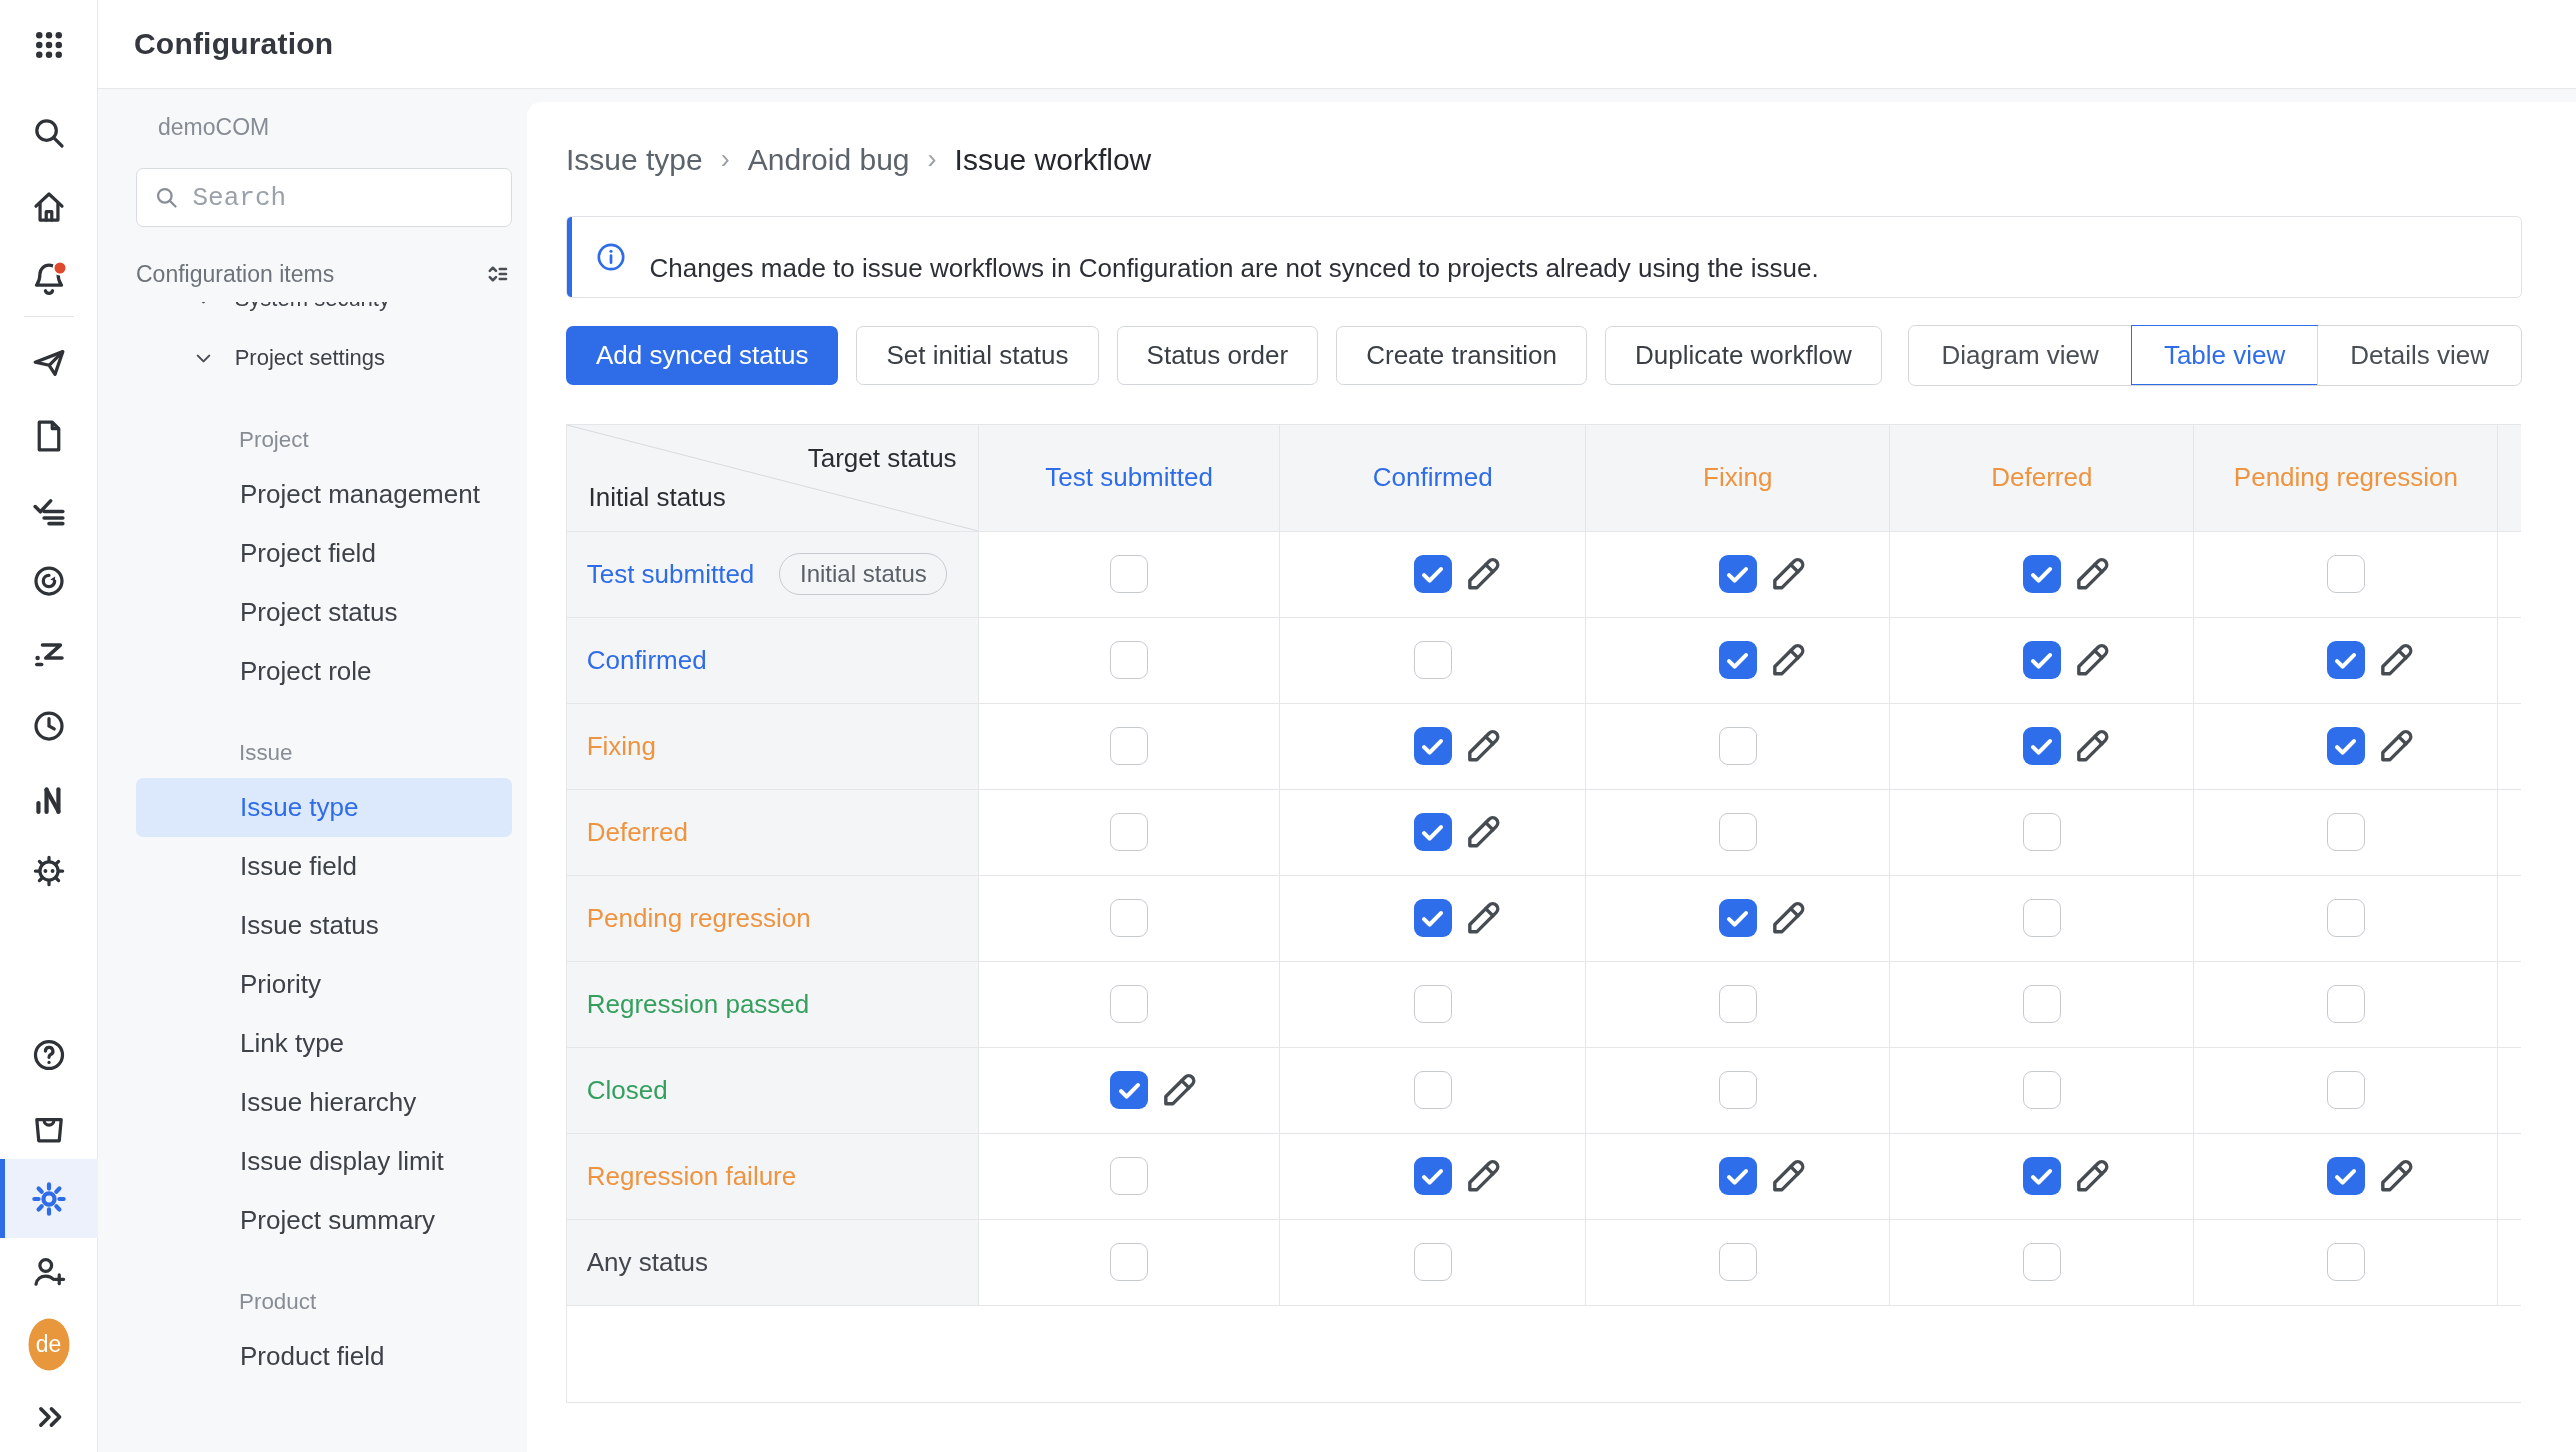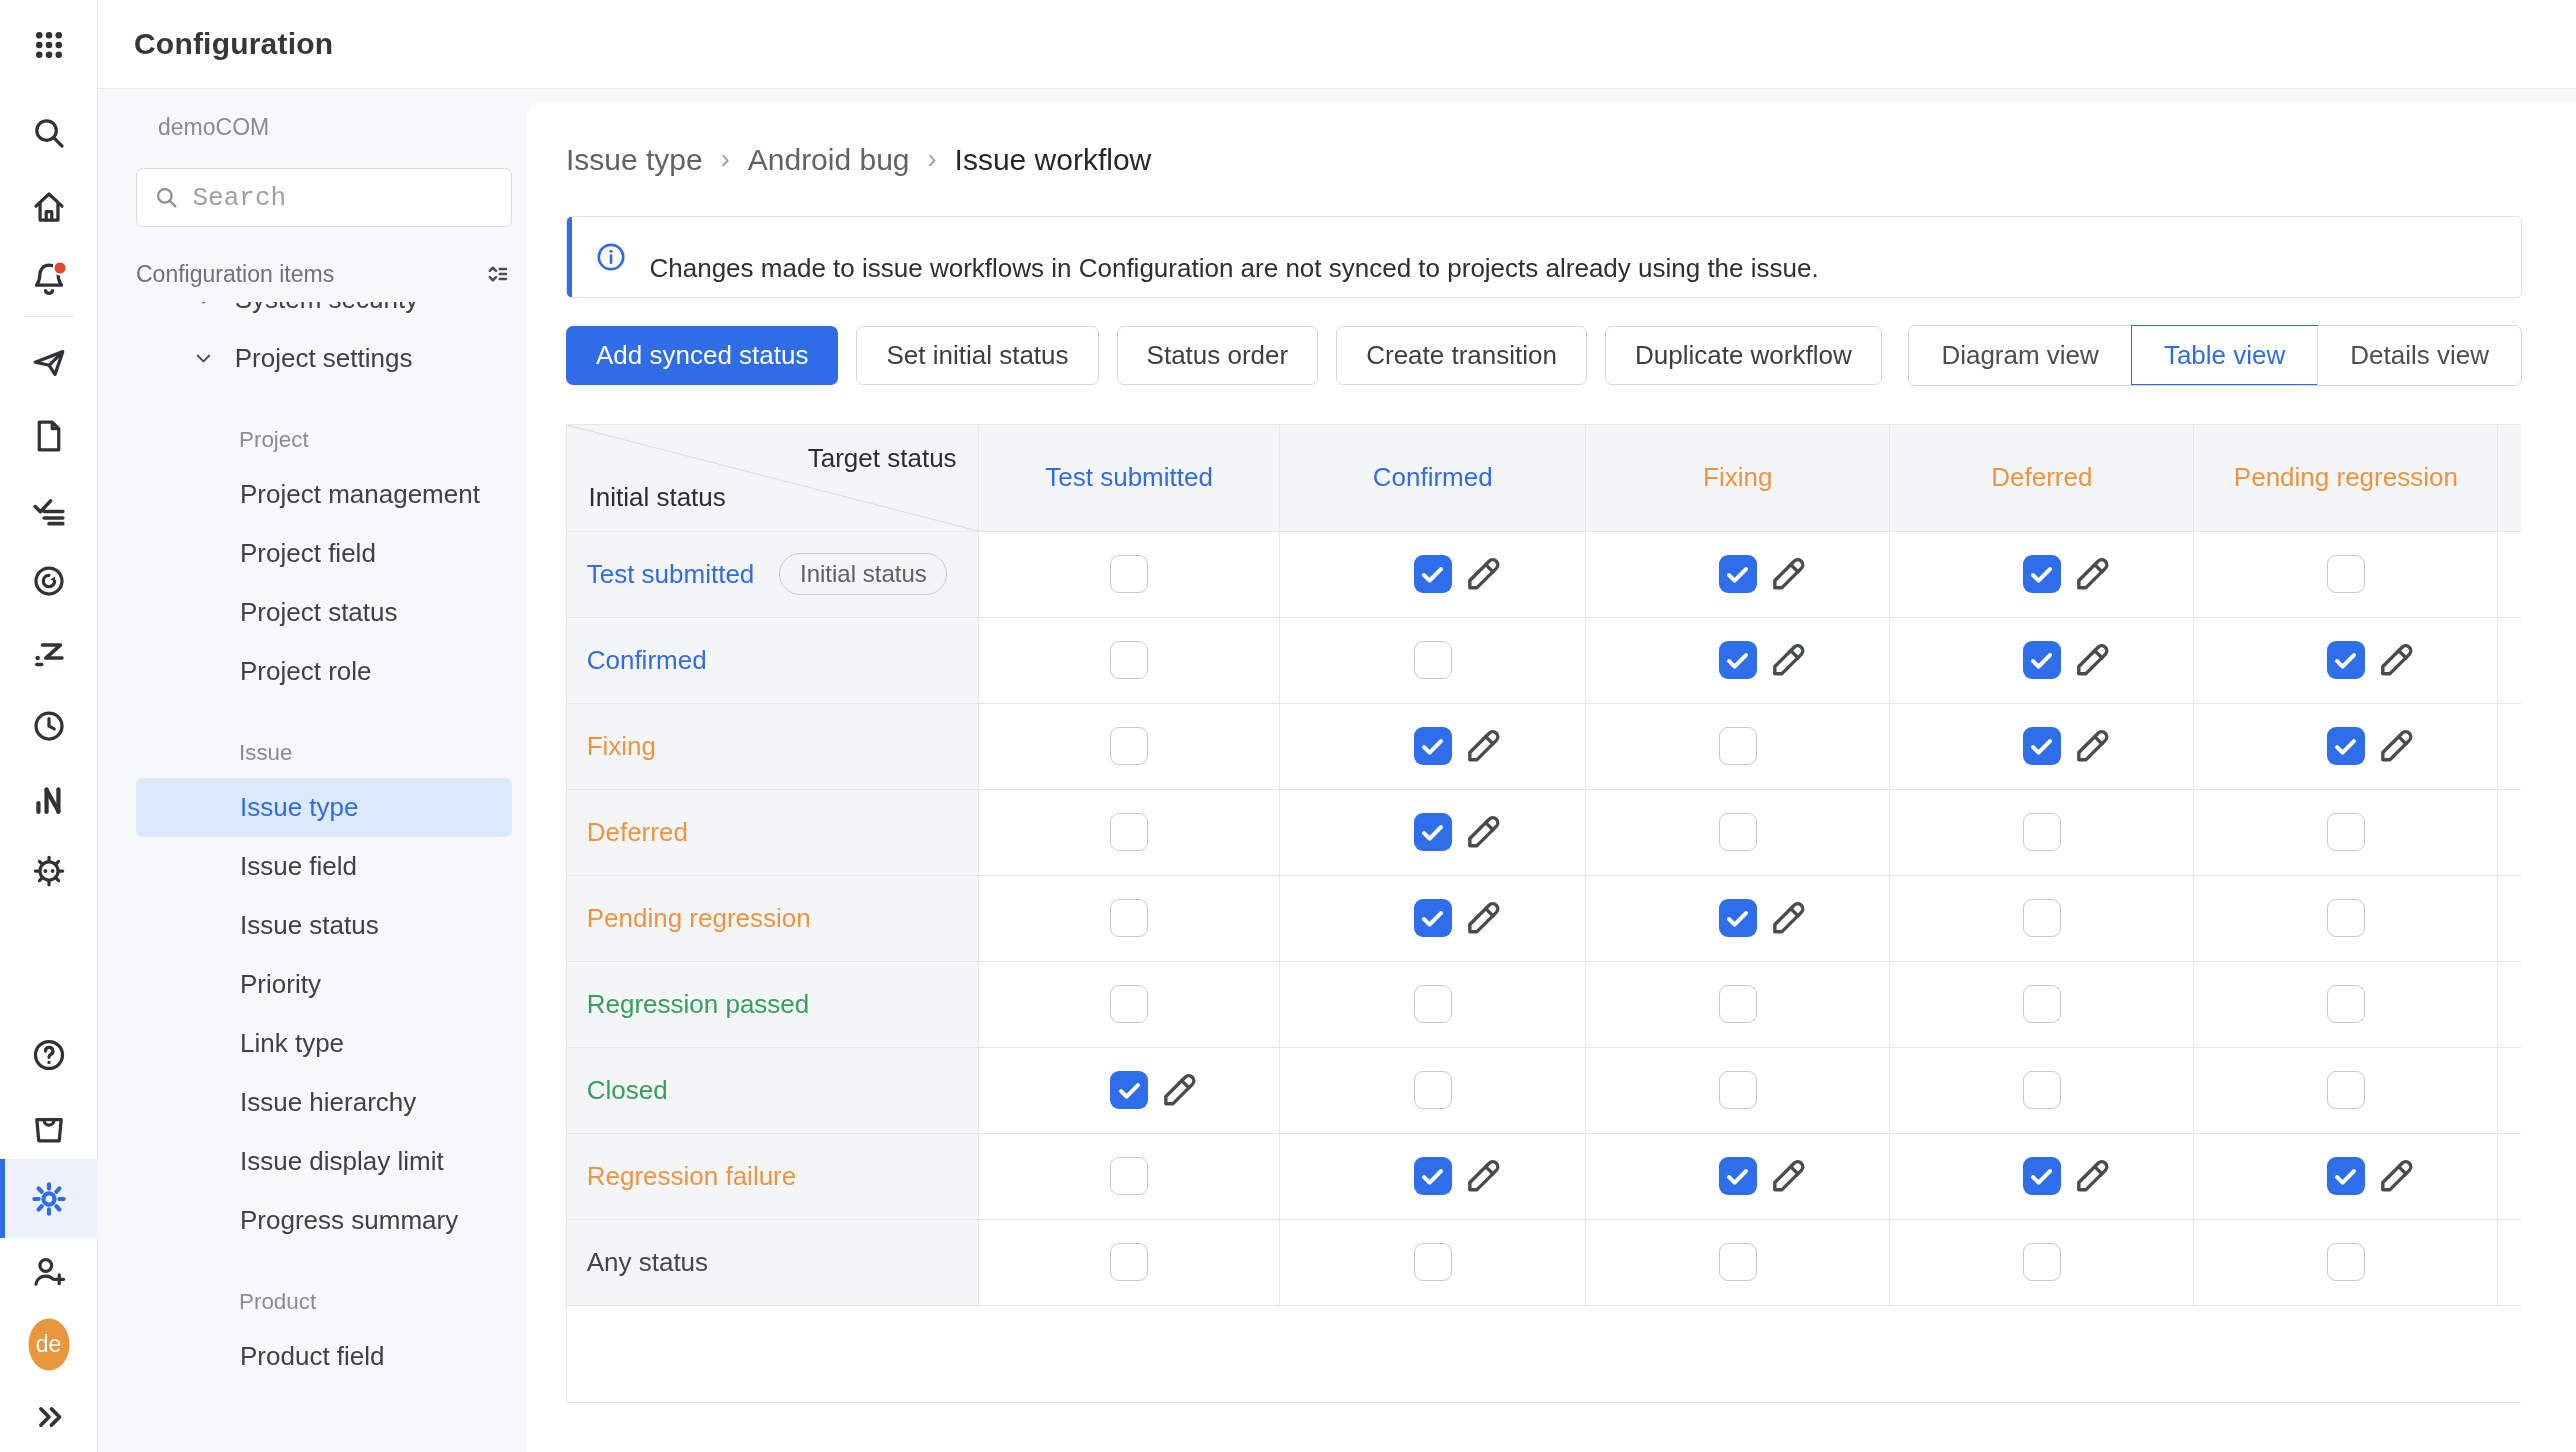--- a/index.html
+++ b/index.html
@@ -27,21 +27,21 @@
   .sidebar { grid-row:2; grid-column:2; background:#f7f8f9; padding-top:25px; overflow:hidden; position:relative; }
   .ws-label { margin-left:60px; font-size:23px; color:#868c94; }
   .search-box { margin:27px 16px 0 38px; width:376px; height:59px; background:#fff; border:0.9px solid #d8dbe0; border-radius:7.2px; display:flex; align-items:center; padding:0 16px; }
   .search-box svg { width:27px; height:27px; color:#888f97; flex:none; }
   .search-box input { border:none; outline:none; background:transparent; font-family:Liberation Mono, monospace; font-size:26px; color:#ec4899; margin-left:12.5px; width:100%; }
   .search-box input::placeholder { color:#9aa1a9; }
   .cfg-row { margin:32px 16px 0 38px; display:flex; align-items:center; justify-content:space-between;gap:47px; }
   .cfg-row .lbl { font-size:23px; color:#6d737b; }
   .cfg-row svg { width:30px; height:30px; color:#4a4f55; }
   .tree { margin-top:12.5px; overflow:hidden; }
-  .tree-row { height:59px; display:flex; align-items:center; padding-left:94px; font-size:26px; color:#3d4249; }
+  .tree-row { height:59px; display:flex; align-items:center; padding-left:94px; font-size:22px; color:#3d4249; }
   .tree-row.clipped { margin-top:-32px; }
   .tree-row svg { width:23px; height:23px; color:#4a4f55; margin-right:19.7px; flex:none; }
   .grp-label { padding-left:141px; margin-top:27px; height:50px; display:flex; align-items:center; font-size:22.4px; color:#878d95; }
   .side-item { margin:0 16px 0 38px; width:376px; height:59px; border-radius:7.2px; display:flex; align-items:center; padding-left:104px; font-size:26px; color:#3d4249; cursor:pointer; }
   .side-item.active { background:#dce8fc; color:#2e6ce8; }
 
   
   .main { grid-row:2; grid-column:3; background:#f7f8f9; padding-top:12.5px; min-width:0; }
   .card { background:#fff; border-top-left-radius:14.3px; height:100%; padding:41px 54px 0 39px; overflow:hidden; }
 
@@ -266,21 +266,21 @@
           <div class="side-item">Project status</div>
           <div class="side-item">Project role</div>
           <div class="grp-label">Issue</div>
           <div class="side-item active">Issue type</div>
           <div class="side-item">Issue field</div>
           <div class="side-item">Issue status</div>
           <div class="side-item">Priority</div>
           <div class="side-item">Link type</div>
           <div class="side-item">Issue hierarchy</div>
           <div class="side-item">Issue display limit</div>
-          <div class="side-item">Progress summary</div>
+          <div class="side-item">Project summary</div>
           <div class="grp-label">Product</div>
           <div class="side-item">Product field</div>
         </div>
     </div>
   </aside>
 
   <main class="main">
     <div class="card">
 
       <div class="breadcrumb" id="breadcrumb">

